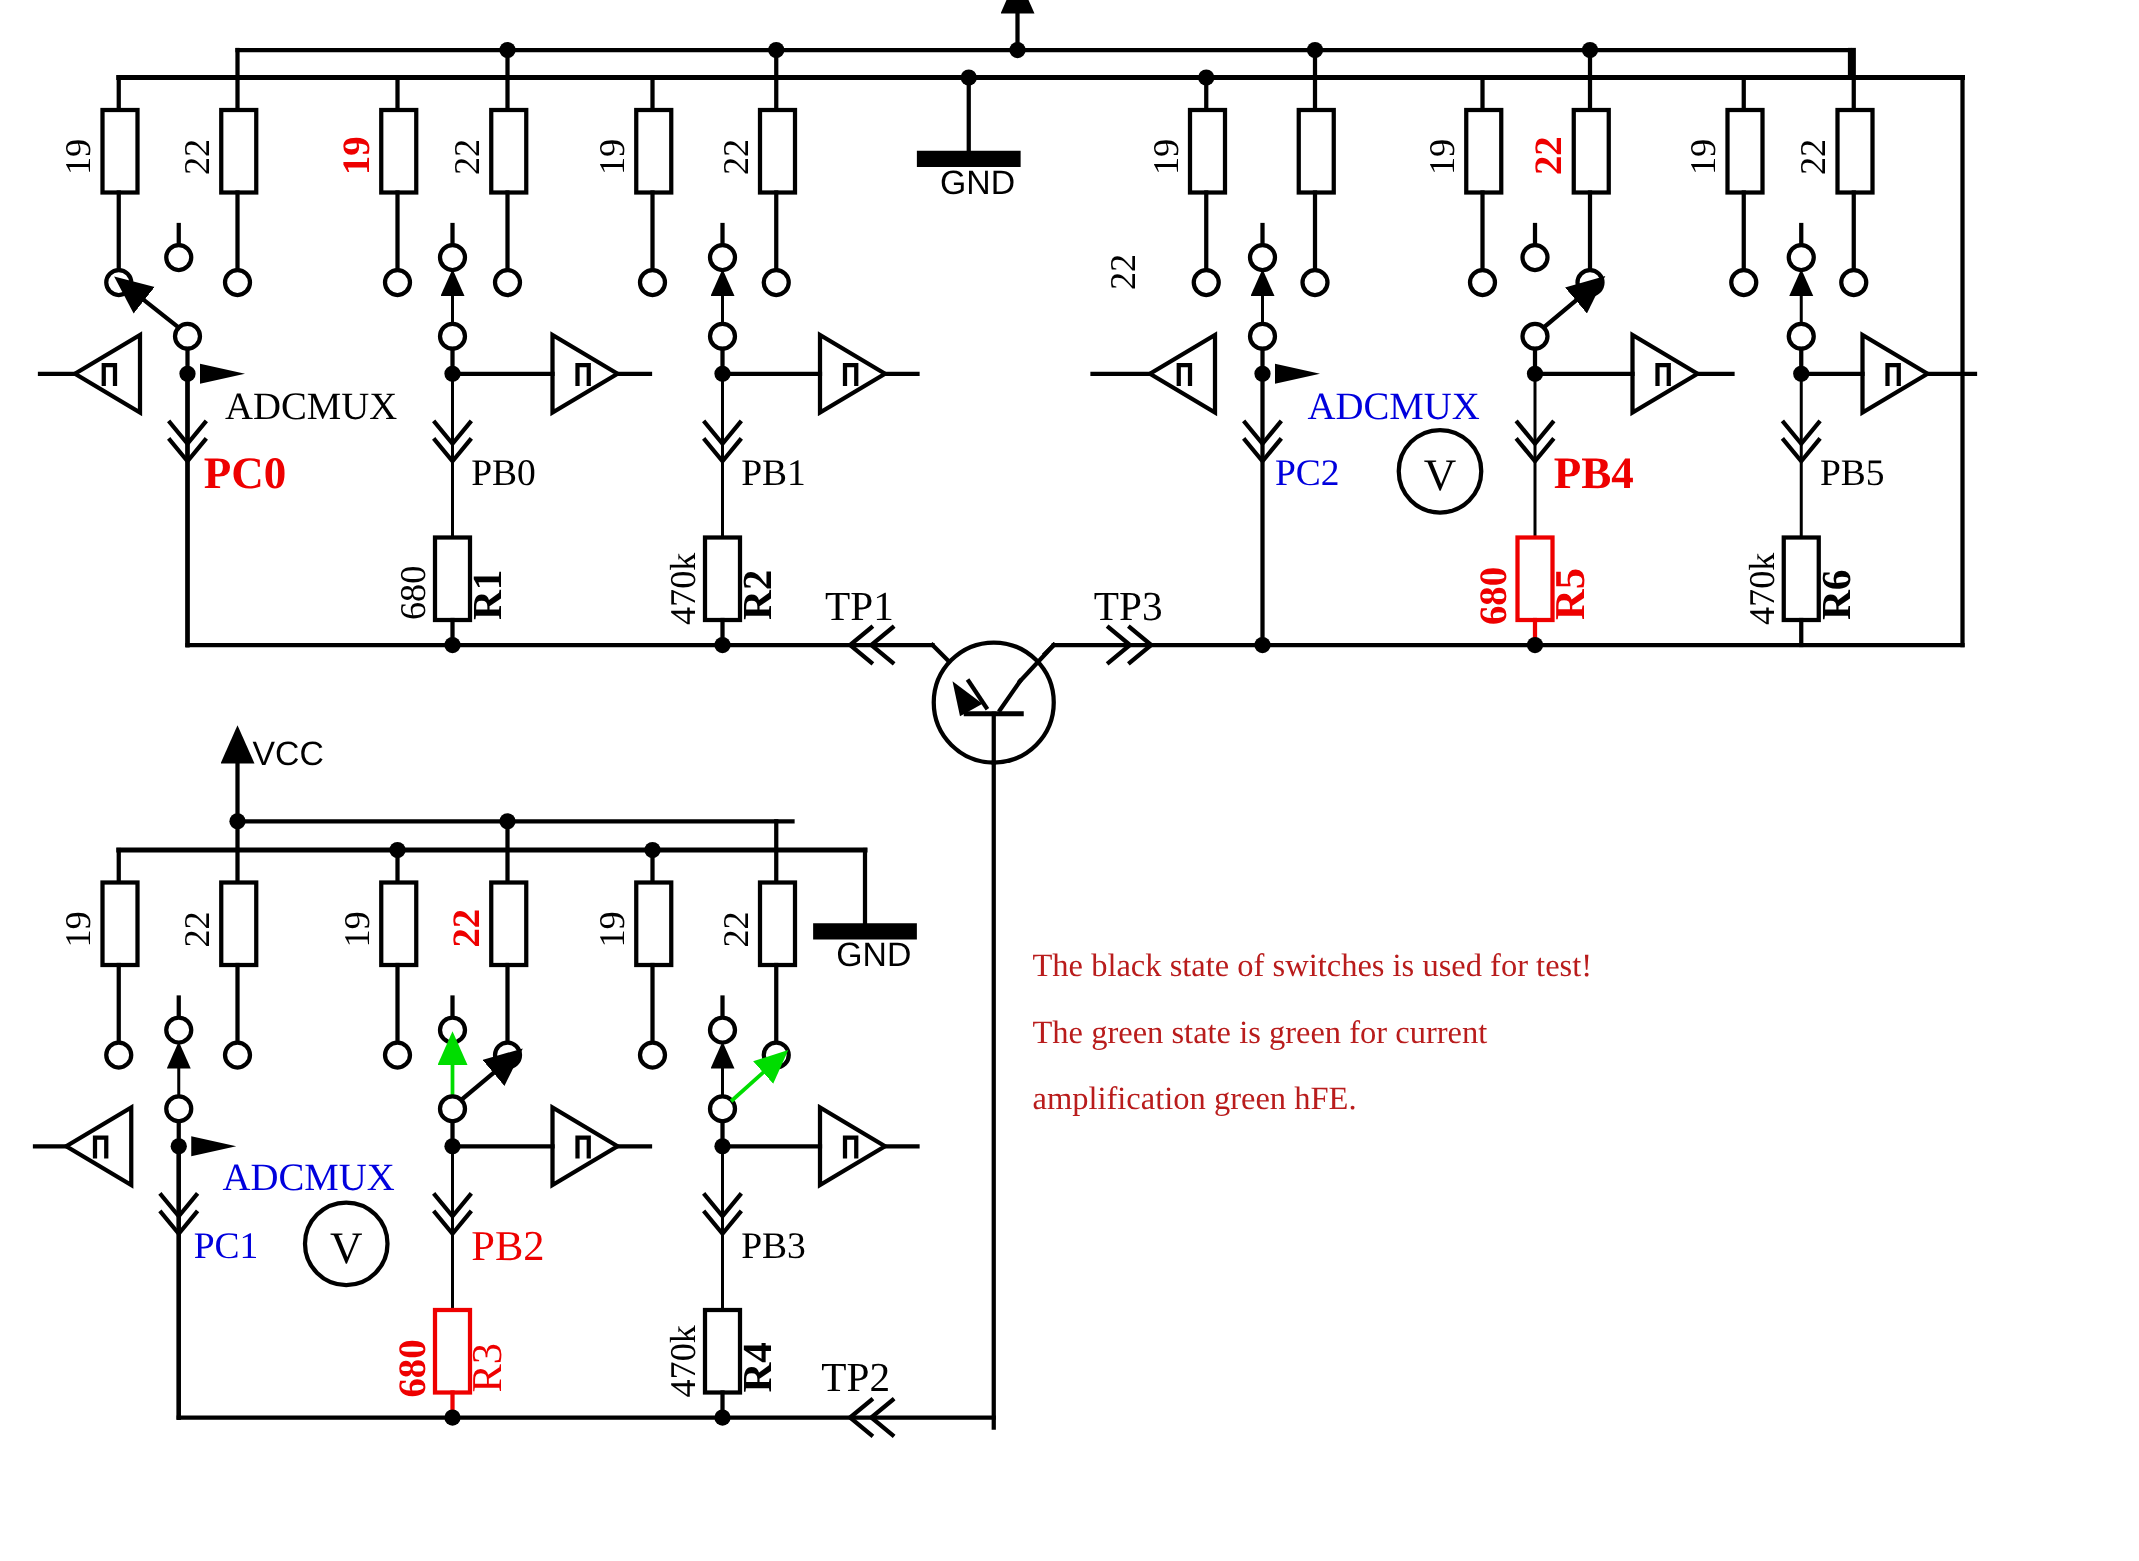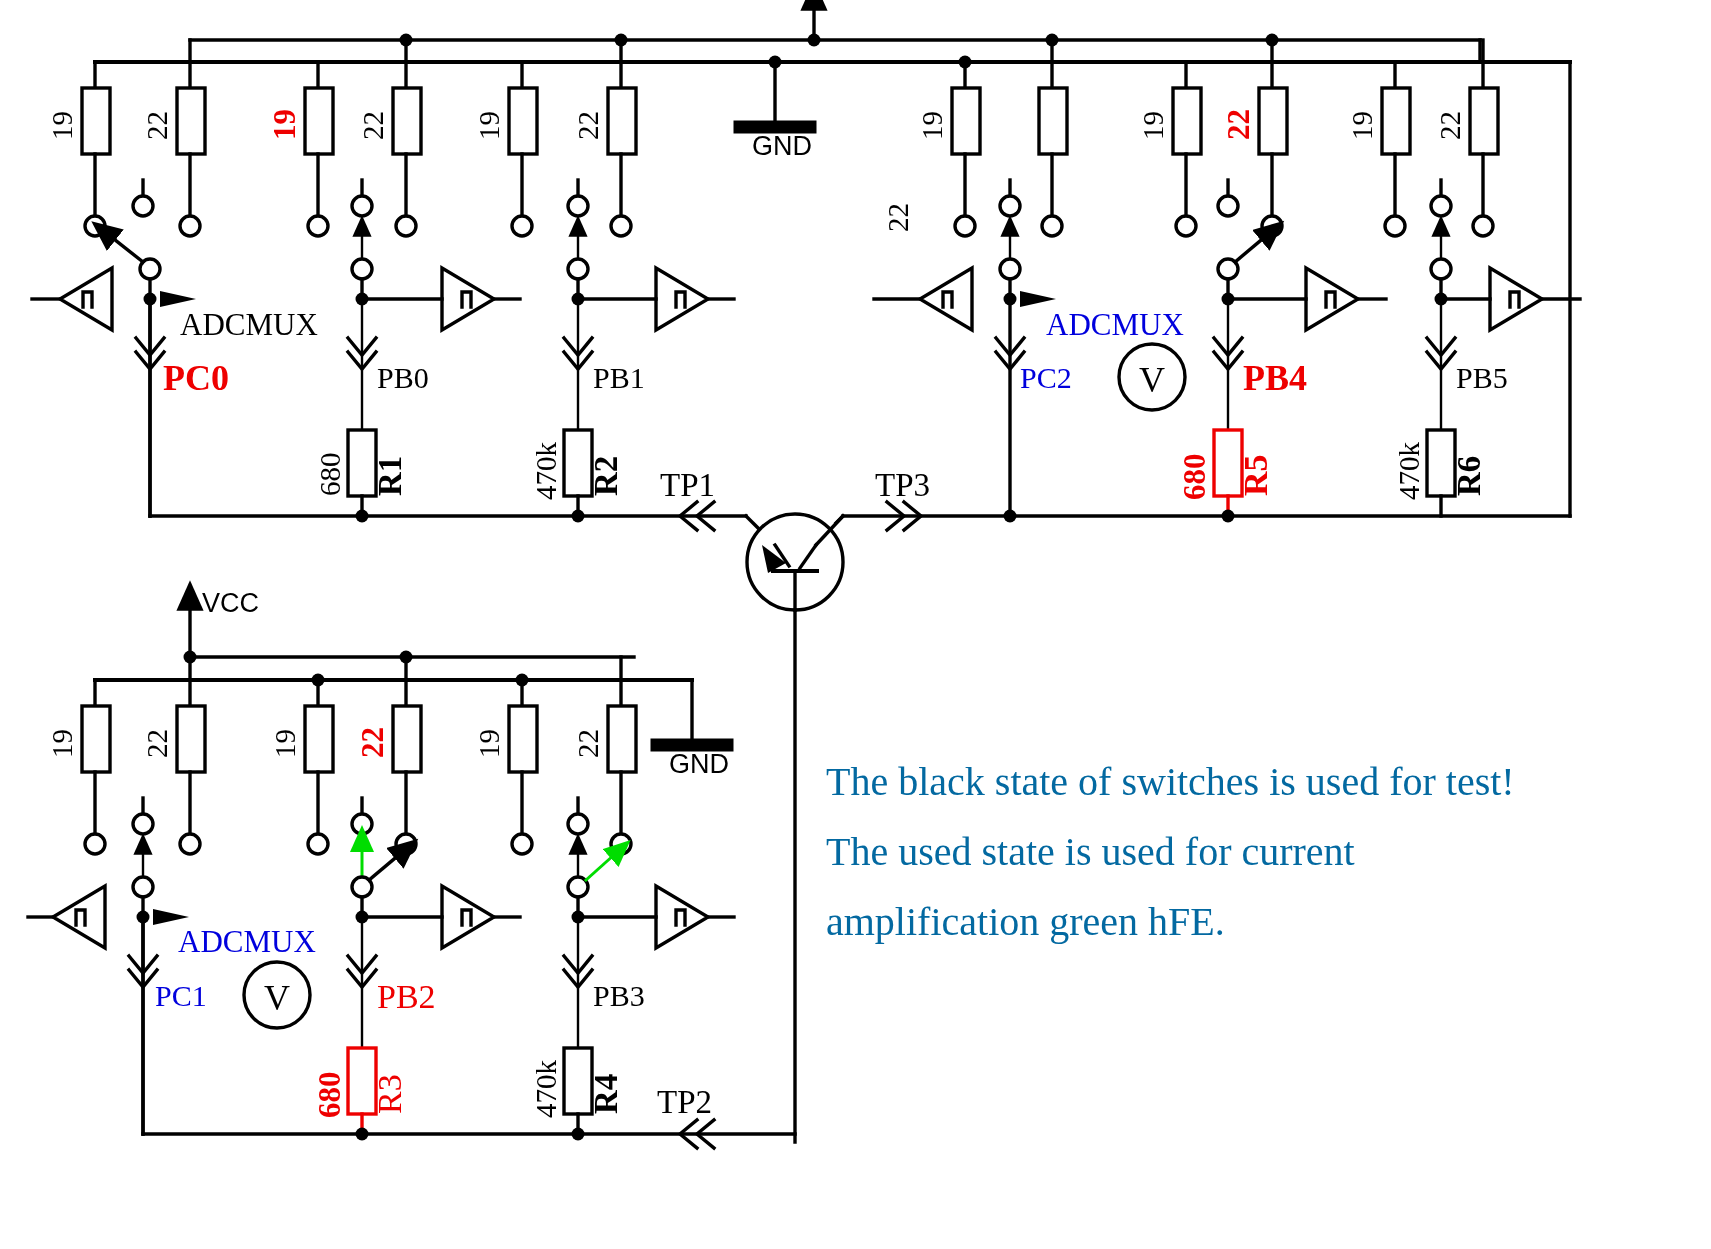--- a/index.html
+++ b/index.html
@@ -1,20 +1,20 @@
 <!DOCTYPE html>
 <html><head>
 <meta charset="utf-8">
 <style>
   html,body{margin:0;padding:0;background:#fff;}
   body{width:1711px;height:1249px;position:relative;overflow:hidden;
        font-family:"Liberation Serif",serif;}
   #stage{position:absolute;left:0;top:0;width:1711px;height:1249px;}
   svg{position:absolute;left:0;top:0;}
-  .note{position:absolute;font-family:"Liberation Serif",serif;font-size:40px;color:#0369a1;}
+  .note{position:absolute;font-family:"Liberation Serif",serif;font-size:26px;color:#b91c1c;}
   .noteline{white-space:nowrap;}
 </style>
 </head>
 <body>
 
 <div id="stage">
   <svg width="1711" height="1249" viewBox="0 0 1711 1249">
     <defs>
       <marker id="solidArrow" markerWidth="10" markerHeight="10" refX="2" refY="4" orient="auto">
         <path d="M0,0 L9,4 L0,8 z" fill="#000"></path>
@@ -456,16 +456,16 @@
       <text x="593" y="1006" font-size="30">PB3</text>
       <text x="556" y="1118" font-size="29" transform="rotate(-90 556 1118)">470k</text>
       <text x="617" y="1114" font-size="33" font-weight="bold" transform="rotate(-90 617 1114)">R4</text>
 
       <text x="657" y="1113" font-size="33">TP2</text>
     </g>
   </svg>
 
   <div class="note" style="left:826px;top:758px;width:760px;">
     <div class="noteline" style="margin-bottom:23px;">The black state of switches is used for test!</div>
-    <div class="noteline" style="margin-bottom:23px;">The used state is used for current</div>
+    <div class="noteline" style="margin-bottom:23px;">The green state is green for current</div>
     <div class="noteline">amplification green hFE.</div>
   </div>
 </div>
 
 </body></html>

